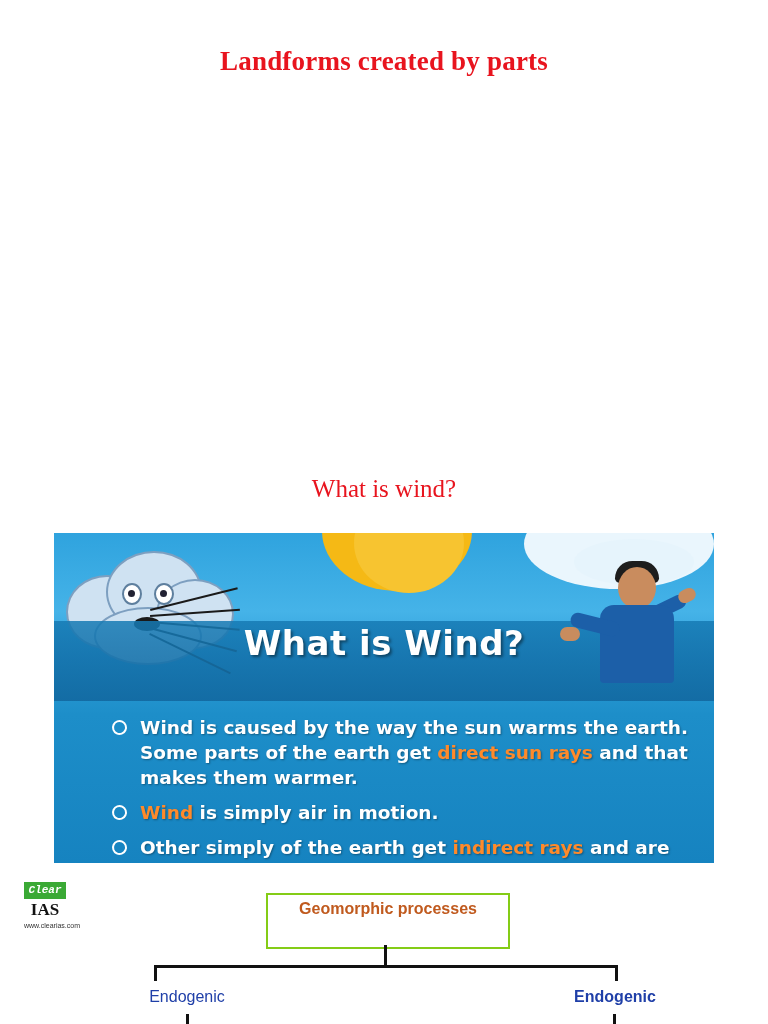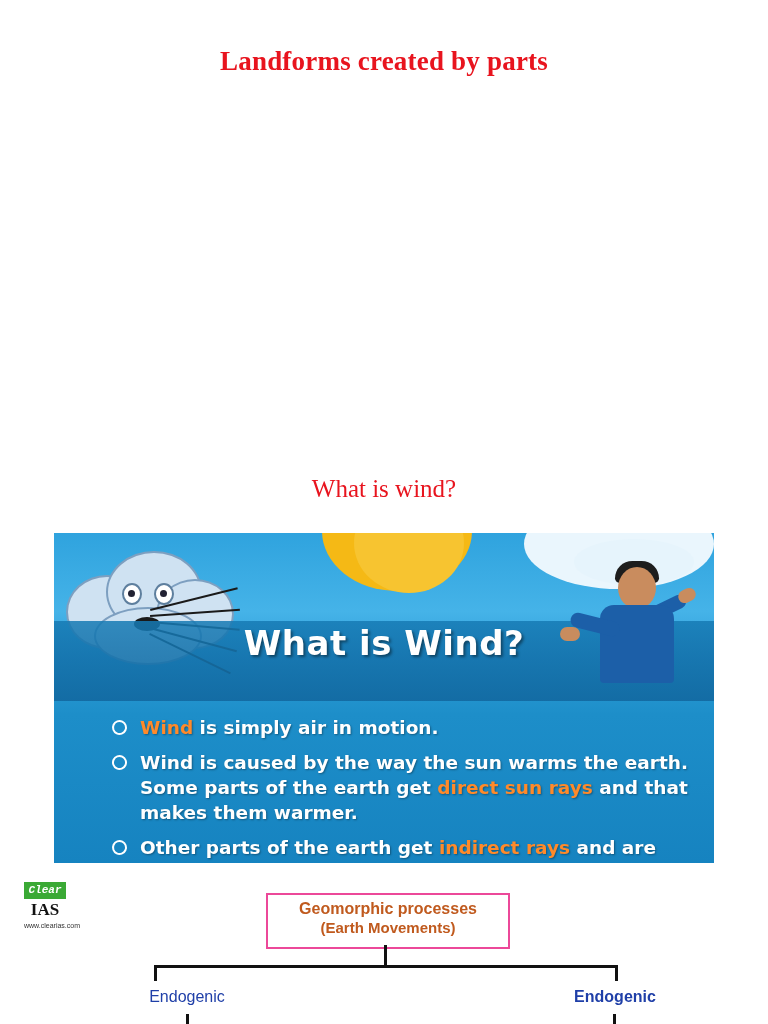--- a/index.html
+++ b/index.html
@@ -211,21 +211,21 @@
     font-size: 7px;
     line-height: 9px;
   }
 
   
   .flow { position: absolute; left: 0; top: 885px; width: 768px; height: 139px; }
   .geo-box {
     position: absolute;
     left: 266px; top: 8px;
     width: 240px; height: 52px;
-    border: 2px solid #ec4899;
+    border: 2px solid #84cc16;
     background: #ffffff;
     text-align: center;
   }
   .geo-line1 {
     margin-top: 5px;
     font-family: "Liberation Sans", sans-serif;
     font-weight: bold;
     font-size: 16px;
     color: #c05a1e;
   }
@@ -304,43 +304,42 @@
     <div class="p-head"></div>
     <div class="p-collar"></div>
     <div class="p-body"></div>
     <div class="p-arm-l"></div>
     <div class="p-hand-l"></div>
   </div>
 
   <div class="bullets">
     <div class="bullet-row">
       <span class="marker"></span>
+      <span><span>Wind is caused by the way the sun warms the earth.  Some parts of the earth get </span><span class="hl-orange">direct sun rays</span><span> and that makes them warmer.</span></span>
+    </div>
+    <div class="bullet-row">
+      <span class="marker"></span>
       <span><span class="hl-orange">Wind</span><span> is simply air in motion.</span></span>
     </div>
     <div class="bullet-row">
       <span class="marker"></span>
-      <span><span>Wind is caused by the way the sun warms the earth.  Some parts of the earth get </span><span class="hl-orange">direct sun rays</span><span> and that makes them warmer.</span></span>
-    </div>
-    <div class="bullet-row">
-      <span class="marker"></span>
-      <span><span>Other parts of the earth get </span><span class="hl-orange">indirect rays</span><span> and are cooler.</span></span>
+      <span><span>Other simply of the earth get </span><span class="hl-orange">indirect rays</span><span> and are cooler.</span></span>
     </div>
   </div>
 </div>
 
 <div class="logo">
   <div class="logo-green">Clear</div>
   <div class="logo-ias">IAS</div>
   <div class="logo-url">www.clearias.com</div>
 </div>
 
 <div class="flow">
   <div class="geo-box">
     <div class="geo-line1">Geomorphic processes</div>
-    <div class="geo-line2">(Earth Movements)</div>
   </div>
   <div class="v-stem"></div>
   <div class="h-bar"></div>
   <div class="tick-l"></div>
   <div class="tick-r"></div>
 </div>
 <div class="label-endo">Endogenic</div>
 <div class="label-exo">Endogenic</div>
 <div class="stem-endo"></div>
 <div class="stem-exo"></div>

